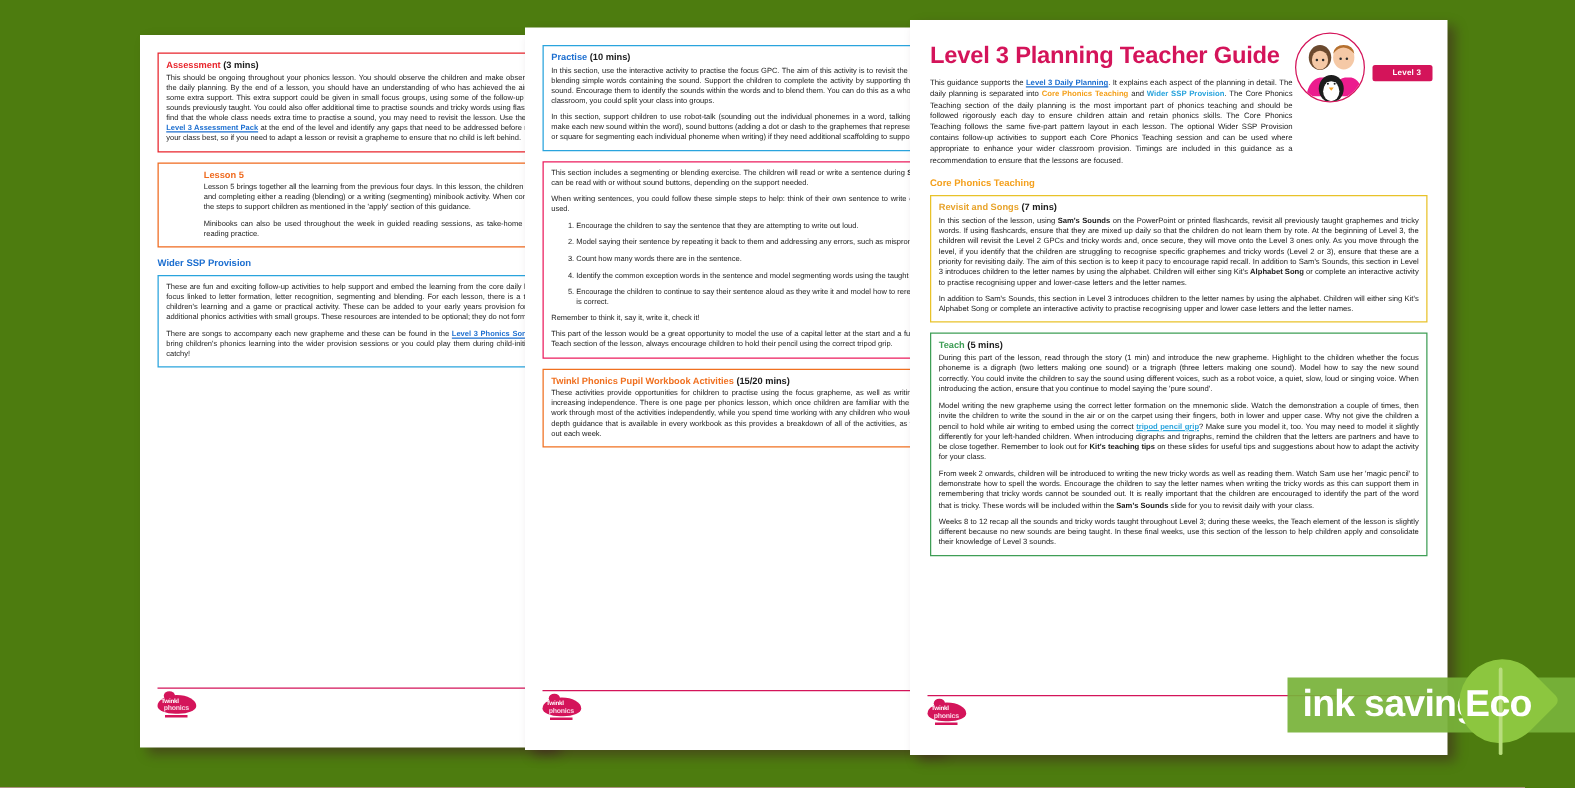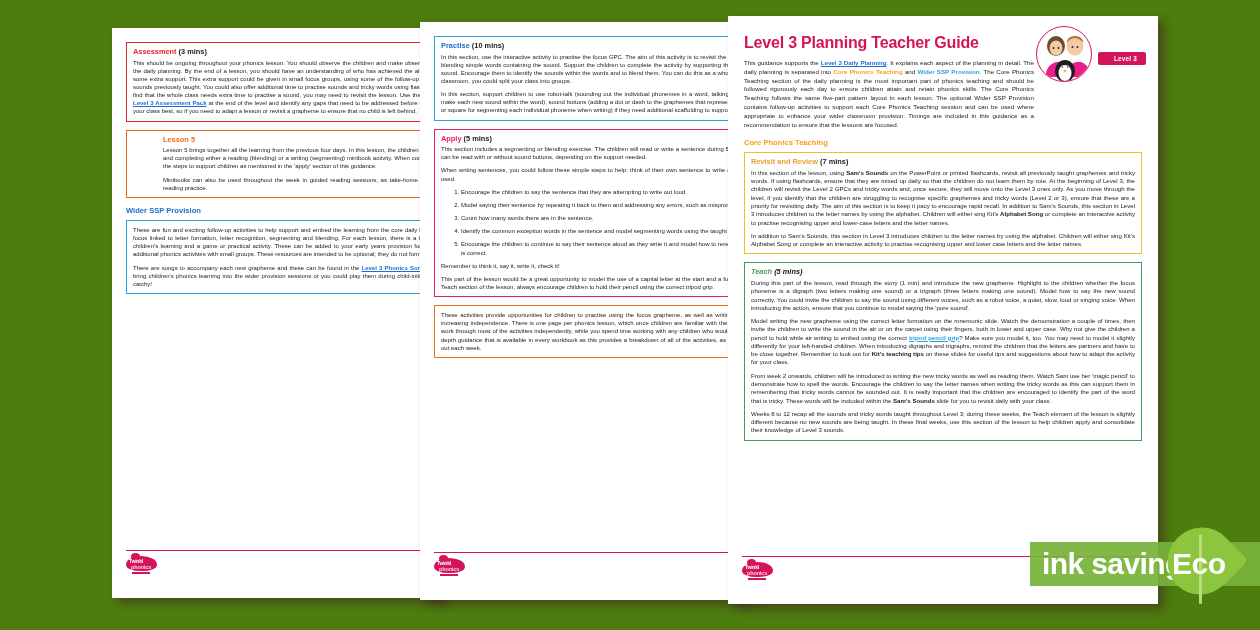--- a/index.html
+++ b/index.html
@@ -79,35 +79,35 @@
   .hd-orange  { color: #ef6a1e; }
   .box-blue   { border-color: #2aa4dd; }
   .hd-blue    { color: #1d6fd0; }
   .box-pink   { border-color: #ec1c5e; }
   .hd-pink    { color: #ec1c5e; }
   .box-orange2{ border-color: #f07020; }
   .hd-orange2 { color: #f07020; }
   .box-yellow { border-color: #e8c22a; }
   .hd-yellow  { color: #e8a32a; }
   .box-green  { border-color: #3f9e56; }
-  .hd-green   { color: #3f9e56; font-style: italic; }
+  .hd-green   { color: #3f9e56; }
 
   
   ol.steps {
     margin: 4px 0 5px 0;
     padding-left: 20px;
     font-size: 6.0px;
     line-height: 1.36;
     color: #1b1b1b;
   }
   ol.steps li { margin-bottom: 5px; text-align: left; }
 
   
   .guide-title {
-    font-size: 16px;
+    font-size: 19px;
     font-weight: bold;
     color: #d4145a;
     margin: 4px 0 7px 0;
     letter-spacing: -0.2px;
   }
   .intro-txt {
     font-size: 6.2px;
     line-height: 1.42;
     color: #1b1b1b;
     text-align: justify;
@@ -289,38 +289,38 @@
       <div class="sec-box box-blue">
         <div class="sec-head hd-blue">
           <span>Practise</span>
           <span class="mins">(10 mins)</span>
         </div>
         <p class="body-txt">In this section, use the interactive activity to practise the focus GPC. The aim of this activity is to revisit the focus grapheme and to practise segmenting or blending simple words containing the sound. Support the children to complete the activity by supporting them with reading the words containing the new sound. Encourage them to identify the sounds within the words and to blend them. You can do this as a whole class or, if you have additional adults in your classroom, you could split your class into groups.</p>
         <p class="body-txt last">In this section, support children to use robot-talk (sounding out the individual phonemes in a word, talking like a robot, moving your 'robot arms' as you make each new sound within the word), sound buttons (adding a dot or dash to the graphemes that represent each phoneme) and phoneme frames (a box or square for segmenting each individual phoneme when writing) if they need additional scaffolding to support their reading or spelling practice.</p>
       </div>
 
       <div class="sec-box box-pink">
-        <div class="sec-head hd-pink">
-          <span>Apply</span>
-          <span class="mins">(5 mins)</span>
-        </div>
         <p class="body-txt">This section includes a segmenting or blending exercise. The children will read or write a sentence during <span class="b">Sentence Time</span>. These are fully decodable and can be read with or without sound buttons, depending on the support needed.</p>
         <p class="body-txt">When writing sentences, you could follow these simple steps to help: think of their own sentence to write or the example sentence from the plan can be used.</p>
         <ol class="steps">
           <li>Encourage the children to say the sentence that they are attempting to write out loud.</li>
           <li>Model saying their sentence by repeating it back to them and addressing any errors, such as mispronunciation of words.</li>
           <li>Count how many words there are in the sentence.</li>
           <li>Identify the common exception words in the sentence and model segmenting words using the taught phonic sounds.</li>
           <li>Encourage the children to continue to say their sentence aloud as they write it and model how to reread their sentence once written to check that it is correct.</li>
         </ol>
         <p class="body-txt">Remember to think it, say it, write it, check it!</p>
         <p class="body-txt last">This part of the lesson would be a great opportunity to model the use of a capital letter at the start and a full stop at the end of your sentence. As with the Teach section of the lesson, always encourage children to hold their pencil using the correct tripod grip.</p>
       </div>
 
       <div class="sec-box box-orange2">
+        <div class="sec-head hd-orange2">
+          <span>Twinkl Phonics Pupil Workbook Activities</span>
+          <span class="mins">(15/20 mins)</span>
+        </div>
         <p class="body-txt last">These activities provide opportunities for children to practise using the focus grapheme, as well as writing simple words, captions and sentences with increasing independence. There is one page per phonics lesson, which once children are familiar with the structure of the workbook, they will be able to work through most of the activities independently, while you spend time working with any children who would benefit from further adult support. See the in-depth guidance that is available in every workbook as this provides a breakdown of all of the activities, as well as dictation sentences that can be carried out each week.</p>
       </div>
 
     </div>
 
     <div class="page-footer">
       <div class="footer-rule"></div>
       <div class="logo">
         <div class="logo-blob"></div>
         <div class="logo-t">Twinkl</div>
@@ -364,21 +364,21 @@
       </div>
 
       <h1 class="guide-title">Level 3 Planning Teacher Guide</h1>
 
       <p class="intro-txt"><span>This guidance supports the </span><span class="lnk">Level 3 Daily Planning</span><span>. It explains each aspect of the planning in detail. The daily planning is separated into </span><span class="hl-orange">Core Phonics Teaching</span><span> and </span><span class="hl-cyan">Wider SSP Provision</span><span>. The Core Phonics Teaching section of the daily planning is the most important part of phonics teaching and should be followed rigorously each day to ensure children attain and retain phonics skills. The Core Phonics Teaching follows the same five-part pattern layout in each lesson. The optional Wider SSP Provision contains follow-up activities to support each Core Phonics Teaching session and can be used where appropriate to enhance your wider classroom provision. Timings are included in this guidance as a recommendation to ensure that the lessons are focused.</span></p>
 
       <div class="cat-head" style="color:#f4a01c;">Core Phonics Teaching</div>
 
       <div class="sec-box box-yellow">
         <div class="sec-head hd-yellow">
-          <span>Revisit and Review</span>
+          <span>Revisit and Songs</span>
           <span class="mins">(7 mins)</span>
         </div>
         <p class="body-txt" style="font-size:6.1px;">In this section of the lesson, using <span class="b">Sam's Sounds</span> on the PowerPoint or printed flashcards, revisit all previously taught graphemes and tricky words. If using flashcards, ensure that they are mixed up daily so that the children do not learn them by rote. At the beginning of Level 3, the children will revisit the Level 2 GPCs and tricky words and, once secure, they will move onto the Level 3 ones only. As you move through the level, if you identify that the children are struggling to recognise specific graphemes and tricky words (Level 2 or 3), ensure that these are a priority for revisiting daily. The aim of this section is to keep it pacy to encourage rapid recall. In addition to Sam's Sounds, this section in Level 3 introduces children to the letter names by using the alphabet. Children will either sing Kit's <span class="b">Alphabet Song</span> or complete an interactive activity to practise recognising upper and lower-case letters and the letter names.</p>
         <p class="body-txt last" style="font-size:6.1px;">In addition to Sam's Sounds, this section in Level 3 introduces children to the letter names by using the alphabet. Children will either sing Kit's Alphabet Song or complete an interactive activity to practise recognising upper and lower case letters and the letter names.</p>
       </div>
 
       <div class="sec-box box-green">
         <div class="sec-head hd-green">
           <span>Teach</span>
           <span class="mins">(5 mins)</span>

